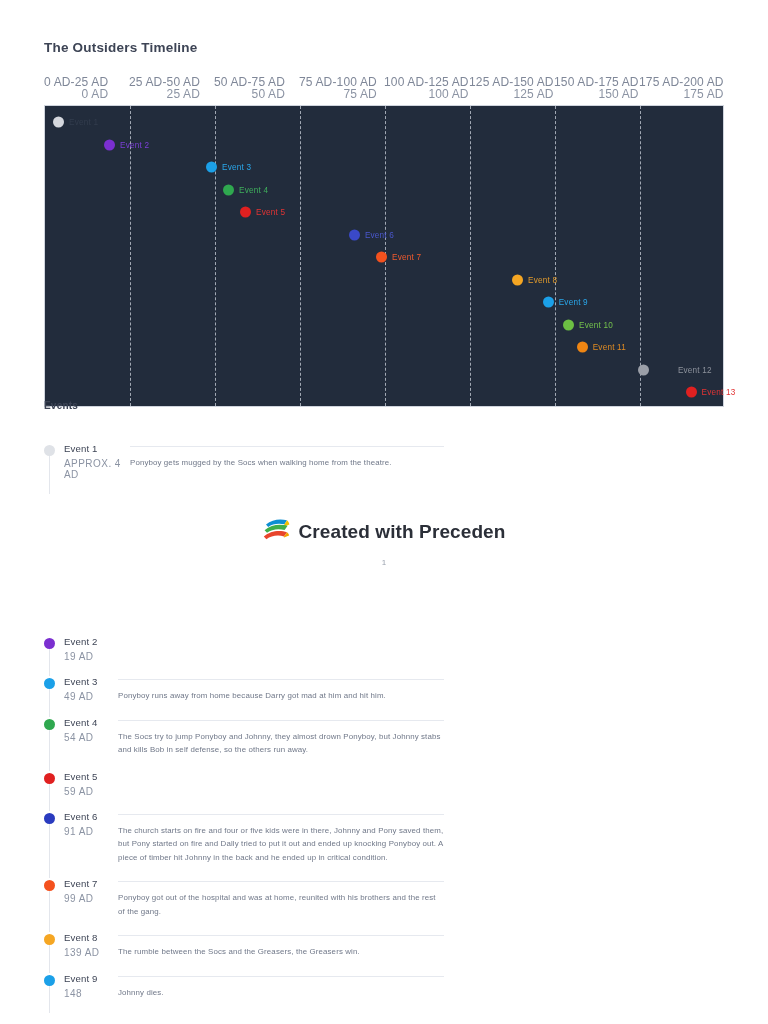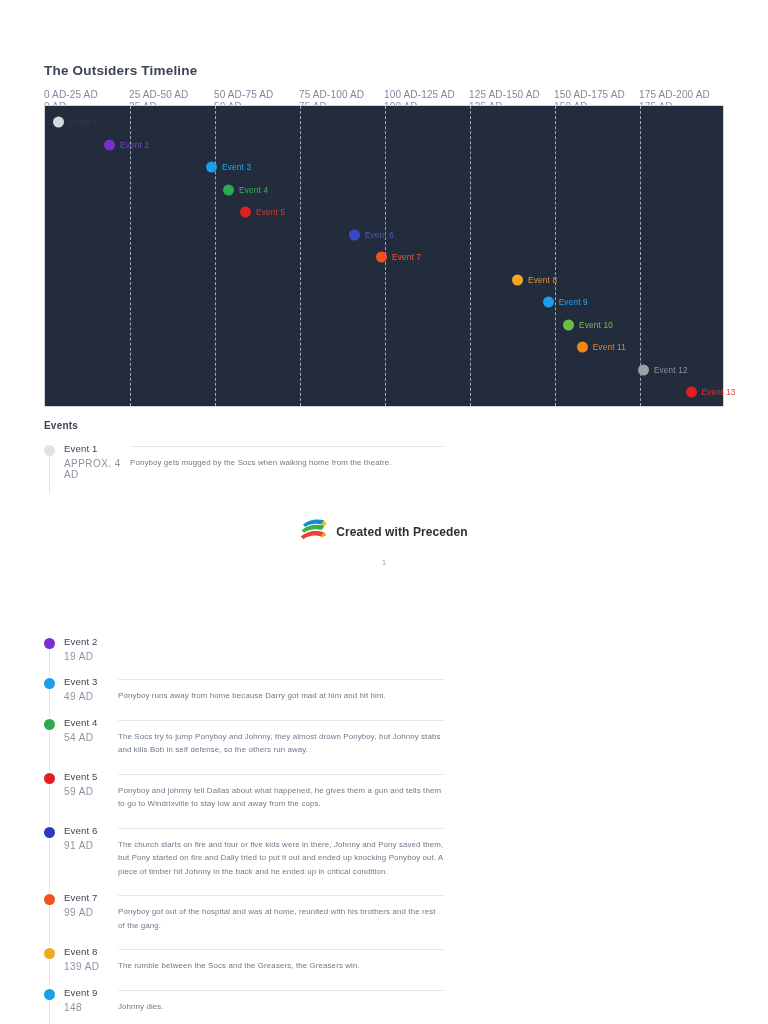--- a/index.html
+++ b/index.html
@@ -13,43 +13,44 @@
     position: relative;
     font-family: "Liberation Sans", sans-serif;
     color: #3c4257;
     overflow: hidden;
   }
 
   
   #timeline-title {
     position: absolute;
     left: 44px;
-    top: 63px;
+    top: 40px;
     font-size: 13.5px;
     font-weight: 600;
     letter-spacing: 0.2px;
     color: #3d4455;
   }
 
   
   #axis-header {
     position: absolute;
     left: 44px;
     top: 77px;
     width: 680px;
     height: 28px;
   }
   .axis-cell {
     position: absolute;
-    top: 12px;
-    font-size: 10px;
+    top: 0;
+    font-size: 12px;
     line-height: 11.5px;
     color: #868e9e;
     letter-spacing: 0.15px;
     white-space: nowrap;
+    text-align: right;
   }
   .axis-cell .axis-range { display: block; color: #7f8798; }
   .axis-cell .axis-start { display: block; color: #8b93a3; }
 
   
   #chart {
     position: absolute;
     left: 44px;
     top: 105px;
     width: 680px;
@@ -82,21 +83,21 @@
   .event-dot .dot-label {
     margin-left: 5px;
     font-size: 8.2px;
     letter-spacing: 0.2px;
   }
 
   
   #events-heading {
     position: absolute;
     left: 44px;
-    top: 420px;
+    top: 400px;
     font-size: 10px;
     font-weight: 600;
     color: #3d4455;
     letter-spacing: 0.2px;
   }
   #events-top {
     position: absolute;
     left: 44px;
     top: 443px;
     width: 400px;
@@ -167,21 +168,21 @@
     display: flex;
     flex-direction: column;
     align-items: center;
   }
   #brand-inner {
     display: flex;
     align-items: center;
   }
   #brand-text {
     margin-left: 9px;
-    font-size: 12px;
+    font-size: 19px;
     font-weight: 700;
     color: #2b2f38;
     letter-spacing: 0.1px;
   }
   #page-number {
     margin-top: 13px;
     font-size: 8px;
     color: #9aa1ae;
   }
 
@@ -279,21 +280,21 @@
       <span class="dot-label" style="color: rgb(42, 167, 234);">Event 9</span>
     </div>
     <div class="event-dot" style="left: 518.1px; top: 218.5px;">
       <span class="dot" style="background: rgb(108, 191, 67);"></span>
       <span class="dot-label" style="color: rgb(116, 194, 76);">Event 10</span>
     </div>
     <div class="event-dot" style="left: 531.7px; top: 241px;">
       <span class="dot" style="background: rgb(240, 134, 19);"></span>
       <span class="dot-label" style="color: rgb(224, 139, 34);">Event 11</span>
     </div>
-    <div class="event-dot" style="left: 592.9px; top: 263.5px;">
+    <div class="event-dot" style="left: 592.9px; top: 263.5px; gap: 24px;">
       <span class="dot" style="background: rgb(155, 159, 168);"></span>
       <span class="dot-label" style="color: rgb(140, 145, 155);">Event 12</span>
     </div>
     <div class="event-dot" style="left: 640.5px; top: 286px;">
       <span class="dot" style="background: rgb(224, 32, 32);"></span>
       <span class="dot-label" style="color: rgb(226, 52, 52);">Event 13</span>
     </div>
   </div>
 
 <div id="events-heading">Events</div>
@@ -369,23 +370,20 @@
     </div>
     <div class="ev-row">
       <div class="ev-rail"></div>
       <div class="ev-left">
         <span class="ev-dot" style="background: rgb(224, 32, 32);"></span>
         <div class="ev-meta">
           <div class="ev-name">Event 5</div>
           <div class="ev-date">59 AD</div>
         </div>
       </div>
-      <div class="ev-desc-wrap">
-        <div class="ev-desc">Ponyboy and johnny tell Dallas about what happened, he gives them a gun and tells them to go to Windrixville to stay low and away from the cops.</div>
-      </div>
     </div>
     <div class="ev-row">
       <div class="ev-rail"></div>
       <div class="ev-left">
         <span class="ev-dot" style="background: rgb(42, 59, 191);"></span>
         <div class="ev-meta">
           <div class="ev-name">Event 6</div>
           <div class="ev-date">91 AD</div>
         </div>
       </div>

